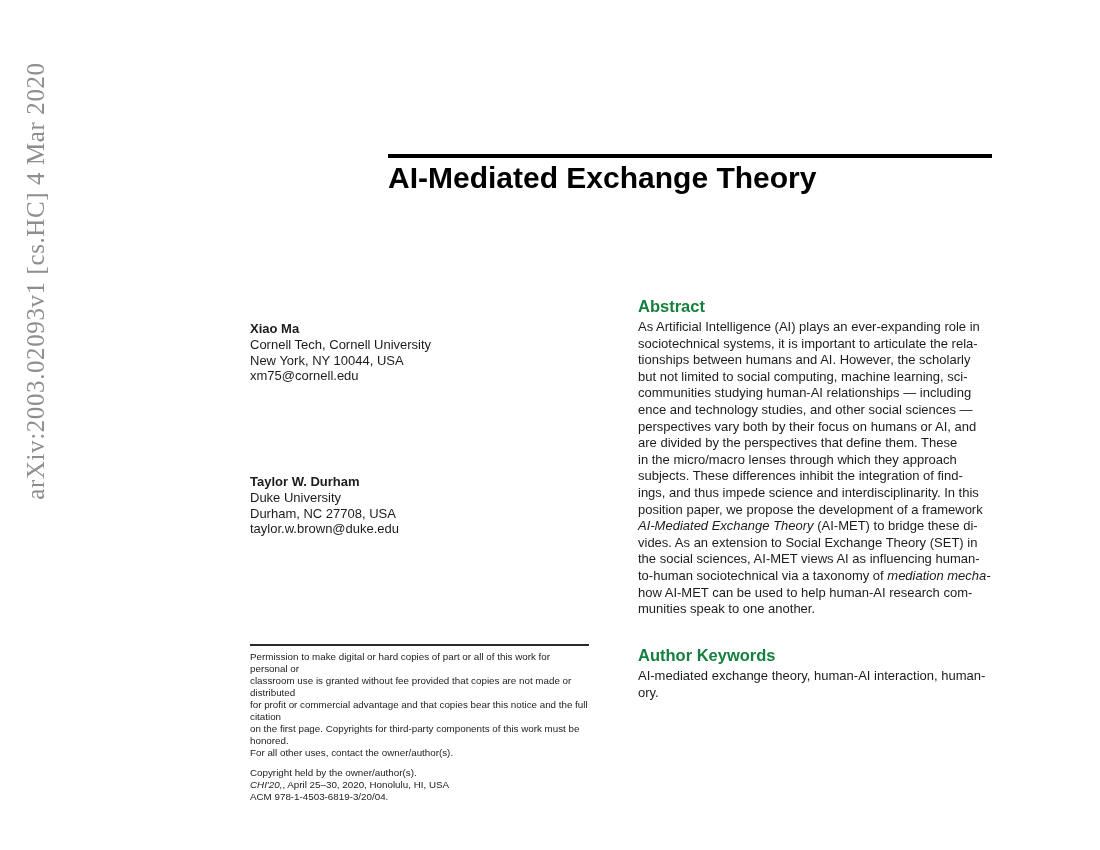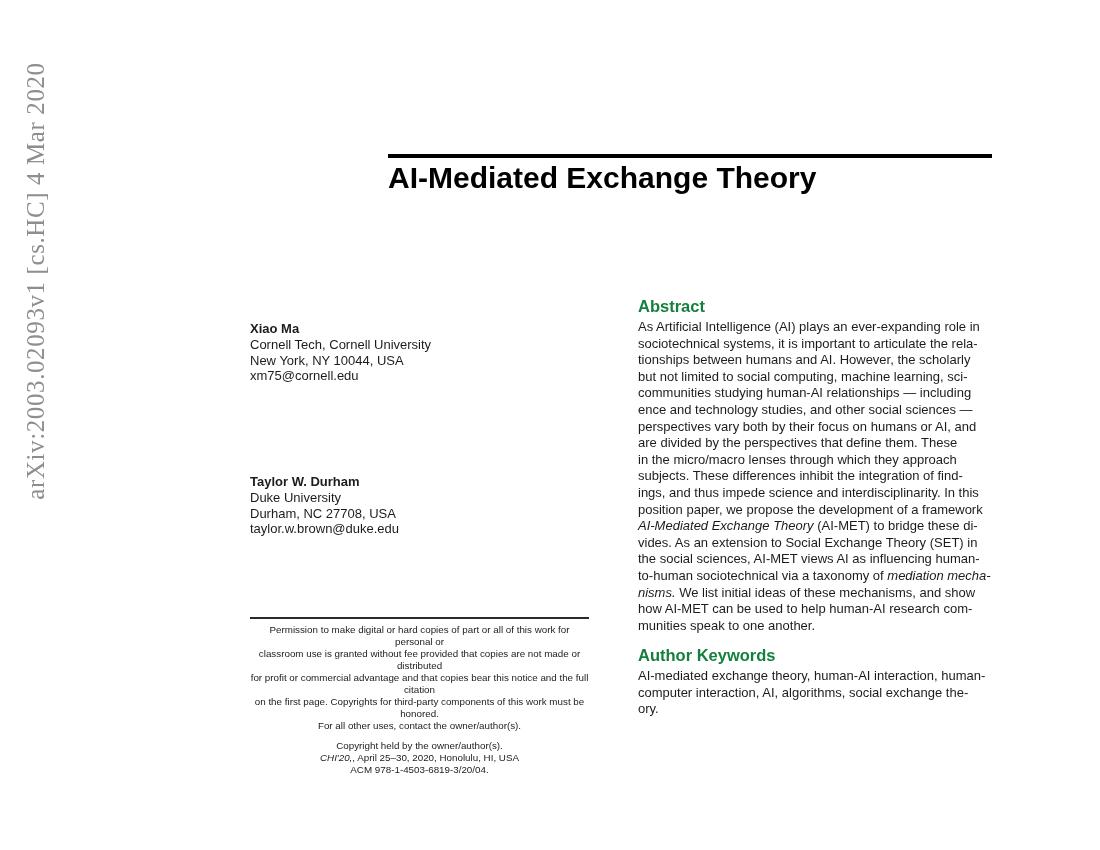--- a/index.html
+++ b/index.html
@@ -55,23 +55,22 @@
     font-size: 13px;
     line-height: 15.8px;
   }
   .author-block.a1 { top: 299px; }
   .author-block.a2 { top: 452px; }
   .author-name { font-weight: bold; margin-top: 22px; }
 
   .footnote {
     position: absolute;
     left: 250px;
-    top: 617px;
+    top: 644px;
     width: 339px;
-    text-align: center;
   }
   .footnote-rule {
     height: 2px;
     background: #2a2a2a;
     margin-bottom: 5px;
   }
   .permission-text, .copyright-text {
     font-size: 9.8px;
     line-height: 12px;
     color: #222222;
@@ -156,28 +155,26 @@
         <div class="line"><span>perspectives vary both by their focus on humans or AI, and</span></div>
         <div class="line"><span>are divided by the perspectives that define them. These</span></div>
         <div class="line"><span>in the micro/macro lenses through which they approach</span></div>
         <div class="line"><span>subjects. These differences inhibit the integration of find-</span></div>
         <div class="line"><span>ings, and thus impede science and interdisciplinarity. In this</span></div>
         <div class="line"><span>position paper, we propose the development of a framework</span></div>
         <div class="line"><span class="it">AI-Mediated Exchange Theory</span><span> (AI-MET) to bridge these di-</span></div>
         <div class="line"><span>vides. As an extension to Social Exchange Theory (SET) in</span></div>
         <div class="line"><span>the social sciences, AI-MET views AI as influencing human-</span></div>
         <div class="line"><span>to-human sociotechnical via a taxonomy of </span><span class="it">mediation mecha-</span></div>
-        <div class="line"><span class="it">nisms.</span><span> We list initial ideas of these mechanisms, and show</span></div>
         <div class="line"><span>how AI-MET can be used to help human-AI research com-</span></div>
         <div class="line"><span>munities speak to one another.</span></div>
       </div>
   </section>
 
   <section class="section keywords">
     <h2 class="section-heading">Author Keywords</h2>
     <div class="body-lines">
         <div class="line">AI-mediated exchange theory, human-AI interaction, human-</div>
-        <div class="line">computer interaction, AI, algorithms, social exchange the-</div>
         <div class="line">ory.</div>
       </div>
   </section>
 
 </div>
 
 </body></html>

